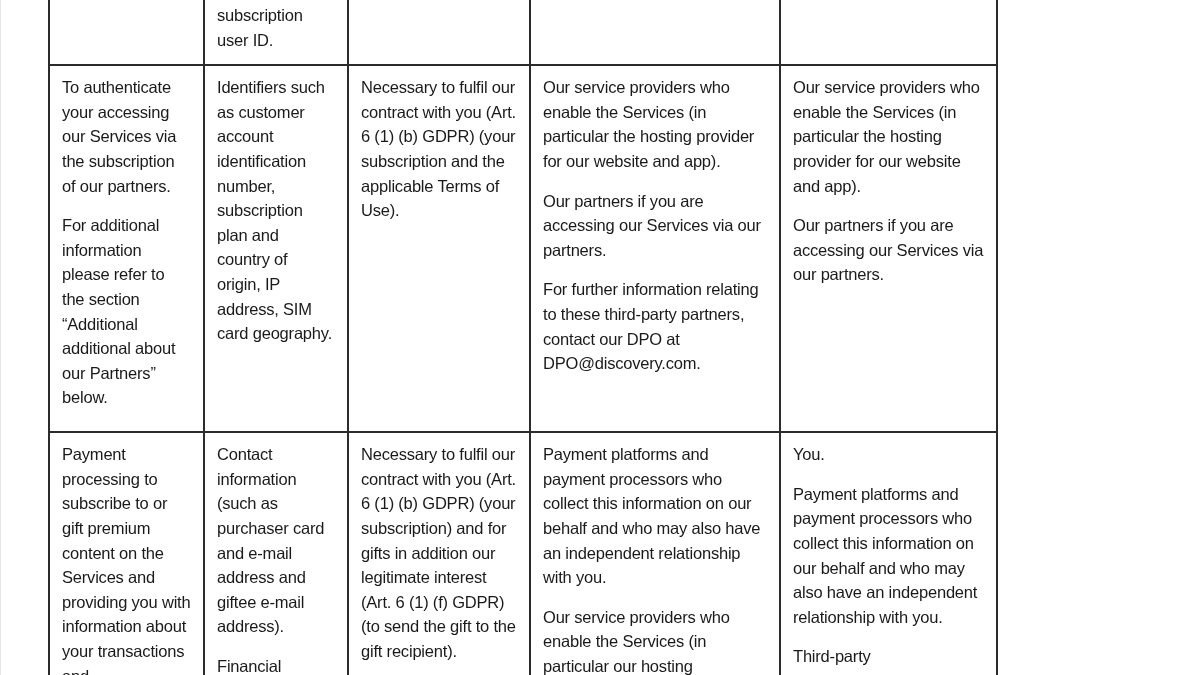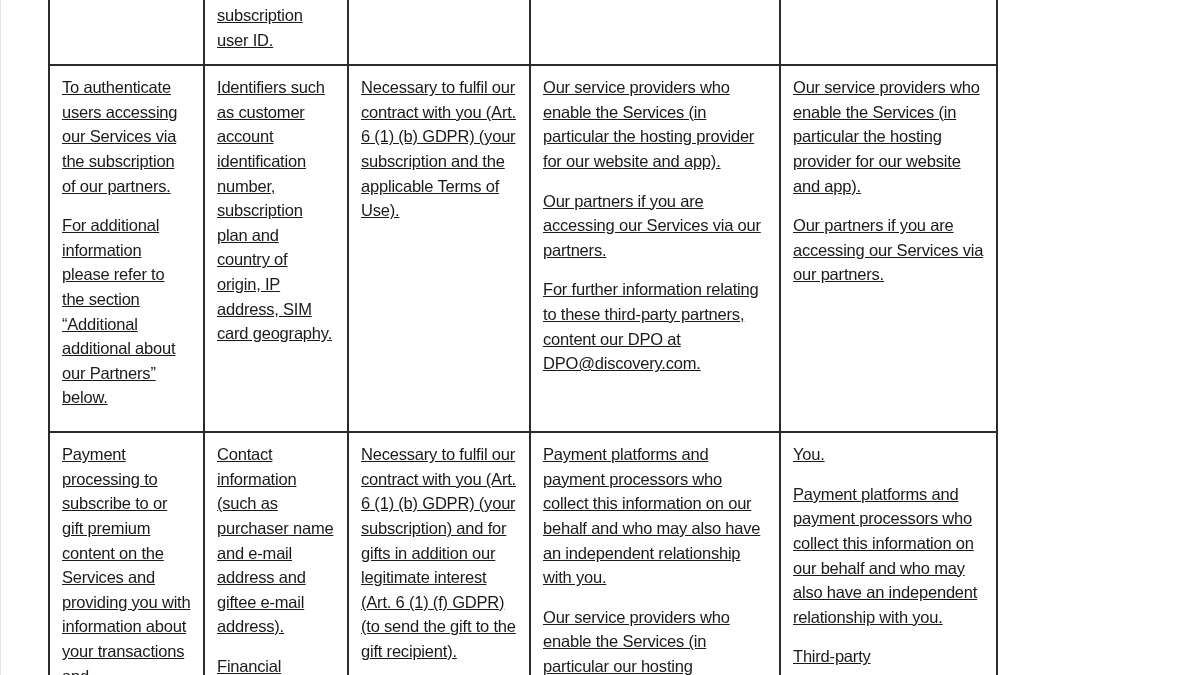--- a/index.html
+++ b/index.html
@@ -33,21 +33,20 @@
   table.doc-table td {
     border: 2px solid #2b2b2b;
     vertical-align: top;
     padding: 9px 12px 0 12px;
     font-size: 16.5px;
     line-height: 24.6px;
     letter-spacing: -0.2px;
   }
   table.doc-table td p {
     margin: 0 0 15px 0;
-    text-decoration: underline;
   }
   table.doc-table td p:last-child {
     margin-bottom: 12px;
   }
   .col-purpose { width: 155px; }
   .col-data { width: 144px; }
   .col-basis { width: 182px; }
   .col-recip { width: 250px; }
   .col-source { width: 217px; }
   tr.row-prev td { height: 108px; }
@@ -76,46 +75,46 @@
         <td>
           <p>subscription user ID.</p>
         </td>
         <td></td>
         <td></td>
         <td></td>
       </tr>
 
       <tr class="row-auth">
         <td>
-          <p>To authenticate users accessing our Services via the subscription of our partners.</p>
+          <p>To authenticate your accessing our Services via the subscription of our partners.</p>
           <p>For additional information please refer to the section “Additional additional about our Partners” below.</p>
         </td>
         <td>
           <p>Identifiers such as customer account identification number, subscription plan and country of origin, IP address, SIM card geography.</p>
         </td>
         <td>
           <p>Necessary to fulfil our contract with you (Art. 6 (1) (b) GDPR) (your subscription and the applicable Terms of Use).</p>
         </td>
         <td>
           <p>Our service providers who enable the Services (in particular the hosting provider for our website and app).</p>
           <p>Our partners if you are accessing our Services via our partners.</p>
-          <p>For further information relating to these third-party partners, content our DPO at DPO@discovery.com.</p>
+          <p>For further information relating to these third-party partners, contact our DPO at DPO@discovery.com.</p>
         </td>
         <td>
           <p>Our service providers who enable the Services (in particular the hosting provider for our website and app).</p>
           <p>Our partners if you are accessing our Services via our partners.</p>
         </td>
       </tr>
 
       <tr class="row-pay">
         <td>
           <p>Payment processing to subscribe to or gift premium content on the Services and providing you with information about your transactions and</p>
         </td>
         <td>
-          <p>Contact information (such as purchaser name and e-mail address and giftee e-mail address).</p>
+          <p>Contact information (such as purchaser card and e-mail address and giftee e-mail address).</p>
           <p>Financial</p>
         </td>
         <td>
           <p>Necessary to fulfil our contract with you (Art. 6 (1) (b) GDPR) (your subscription) and for gifts in addition our legitimate interest (Art. 6 (1) (f) GDPR) (to send the gift to the gift recipient).</p>
         </td>
         <td>
           <p>Payment platforms and payment processors who collect this information on our behalf and who may also have an independent relationship with you.</p>
           <p>Our service providers who enable the Services (in particular our hosting</p>
         </td>
         <td>

